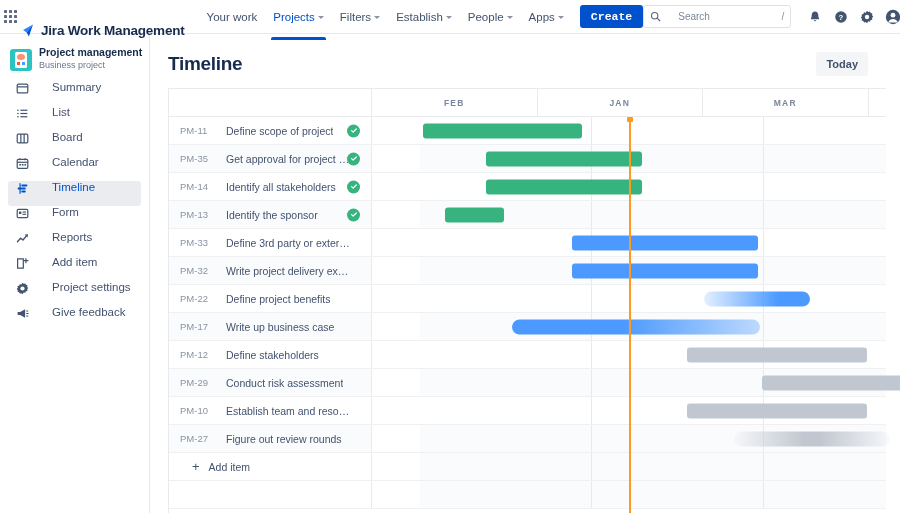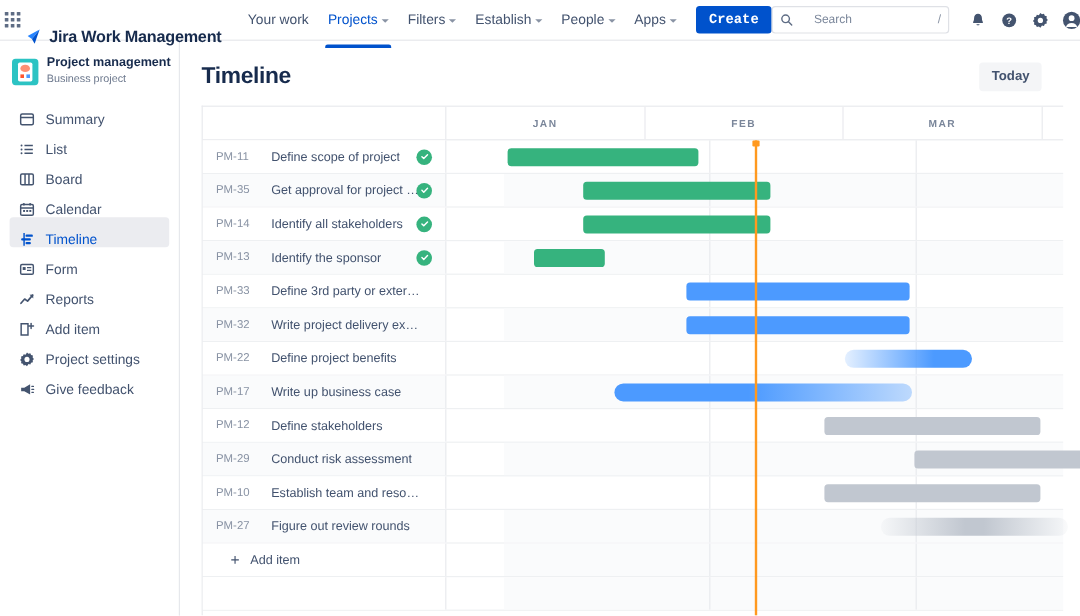--- a/index.html
+++ b/index.html
@@ -144,21 +144,21 @@
     font-size: 10.5px; font-weight: bold; color: #172b4d;
     line-height: 13px; white-space: nowrap;
   }
   .proj-sub {
     font-size: 9px; color: #6b778c; line-height: 12px;
     white-space: nowrap;
   }
 
   .navlist { padding: 0 8px; }
   .navrow {
-    display: flex; align-items: flex-end; gap: 9px;
+    display: flex; align-items: flex-start; gap: 23px;
     height: 25px; padding: 0 7px;
     border-radius: 3px; cursor: pointer;
     font-size: 11.5px; color: #42526e;
     white-space: nowrap;
   }
   .navrow.sel { background: #ebecf0; color: #0052cc; font-weight: normal; }
   .navrow .sicon {
     width: 14px; height: 14px; flex: none;
     display: flex; align-items: center; justify-content: center;
   }
@@ -516,22 +516,22 @@
 
   <div class="page-head">
     <div class="page-title">Timeline</div>
     <button class="today-btn">Today</button>
   </div>
 
   <div id="gantt">
 
     <div class="ghead">
       <div class="namecol"></div>
+      <div class="mcol">FEB</div>
       <div class="mcol">JAN</div>
-      <div class="mcol">FEB</div>
       <div class="mcol">MAR</div>
     </div>
 
     <div id="gantt-body">
         <div class="grow">
           <div class="namecell">
             <span class="key">PM-11</span>
             <span class="summary">Define scope of project</span>
             <span class="done-badge">
               <svg width="8" height="8" viewBox="0 0 12 12">

